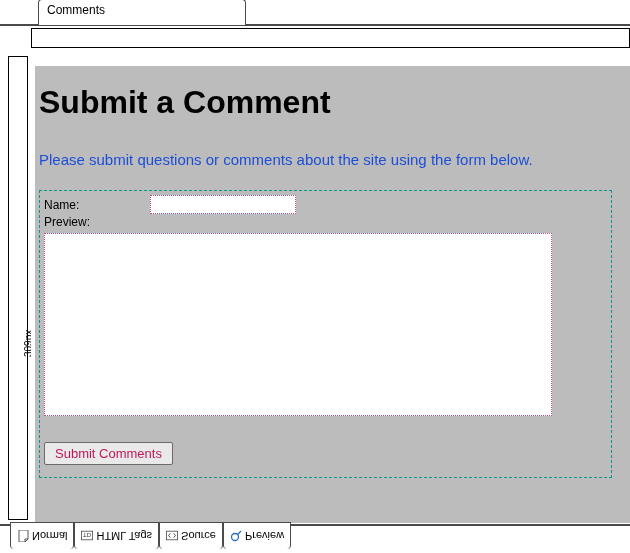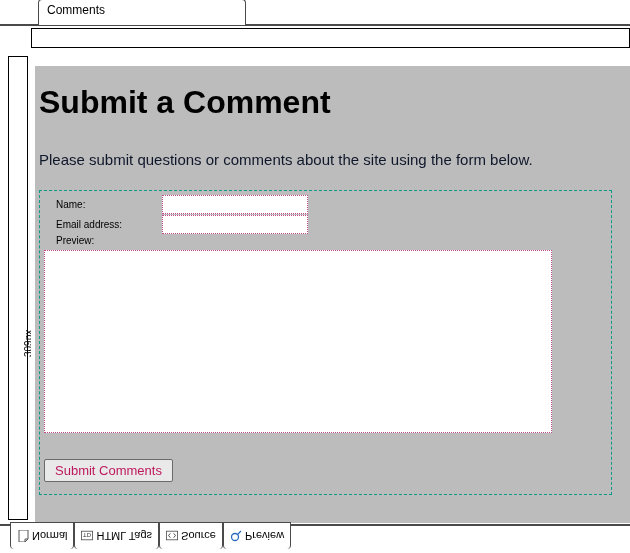--- a/index.html
+++ b/index.html
@@ -17,26 +17,26 @@
   
   .vruler-wrap{position:absolute;left:8px;top:56px;width:18px;bottom:35px;}
   .vruler{width:18px;height:100%;background:#fff;border:1px solid #000;position:relative;}
   .vruler .mark{position:absolute;left:2px;transform:rotate(-90deg);transform-origin:left top;font-size:10px;color:#000;white-space:nowrap;}
 
   
   .canvas{position:absolute;left:31px;right:0;top:50px;bottom:30px;overflow:hidden;background:#fff;}
   .page{position:absolute;left:4px;top:16px;right:0;bottom:0;background:#bcbcbc;padding:18px 18px 8px 4px;}
 
   .page h1{font-size:32px;font-weight:bold;margin:0 0 30px 0;color:#000;font-family:Arial,Helvetica,sans-serif;}
-  .page p.intro{font-size:15px;color:#0f172a;margin:0 0 22px 0;}
+  .page p.intro{font-size:15px;color:#1d4ed8;margin:0 0 22px 0;}
 
   
   .formblock{border:1px dashed #0a9a88;padding:4px 4px 12px 4px;}
   .row{display:flex;align-items:center;margin-bottom:1px;}
-  .row label{font-size:10px;color:#000;min-width:106px;margin-left:12px;}
+  .row label{font-size:12px;color:#000;min-width:106px;}
   .row input[type=text]{width:140px;height:17px;border:1px dotted #c24a8a;background:#fff;padding:0 2px;font-size:13px;}
   .row.commentslabel label{min-width:auto;}
   .ta{margin-top:4px;}
   .ta textarea{width:500px;height:175px;border:1px dotted #c24a8a;background:#fff;resize:none;font-size:13px;padding:3px;}
   .btns{margin-top:22px;display:flex;gap:18px;}
   .btns button{font-size:13px;padding:3px 10px;background:#e9e9e9;border:1px solid #6a6a6a;border-radius:2px;color:#be185d;}
 
   
   .viewtabs{position:absolute;left:10px;bottom:4px;height:22px;display:flex;align-items:flex-end;gap:0;}
   .vtab{display:flex;align-items:center;gap:3px;border:1px solid #4a4a4a;border-top-width:1px;border-bottom:none;border-radius:0 0 4px 4px;font-size:11px;color:#000;padding:3px 6px;background:#fff;transform:scaleY(-1);height:20px;}
@@ -71,24 +71,20 @@
     </div>
   </div>
 
   <div class="canvas">
     <div class="page">
       <h1>Submit a Comment</h1>
       <p class="intro">Please submit questions or comments about the site using the form below.</p>
       <div class="formblock">
         <div class="row">
           <label>Name:</label>
-          <input type="text" value="" style="">
-        </div>
-        <div class="row">
-          <label>Email address:</label>
           <input type="text" value="" style="">
         </div>
         <div class="row commentslabel">
           <label>Preview:</label>
         </div>
         <div class="ta">
           <textarea value="" style=""></textarea>
         </div>
         <div class="btns">
           <button><span>Submit Comments</span></button>

